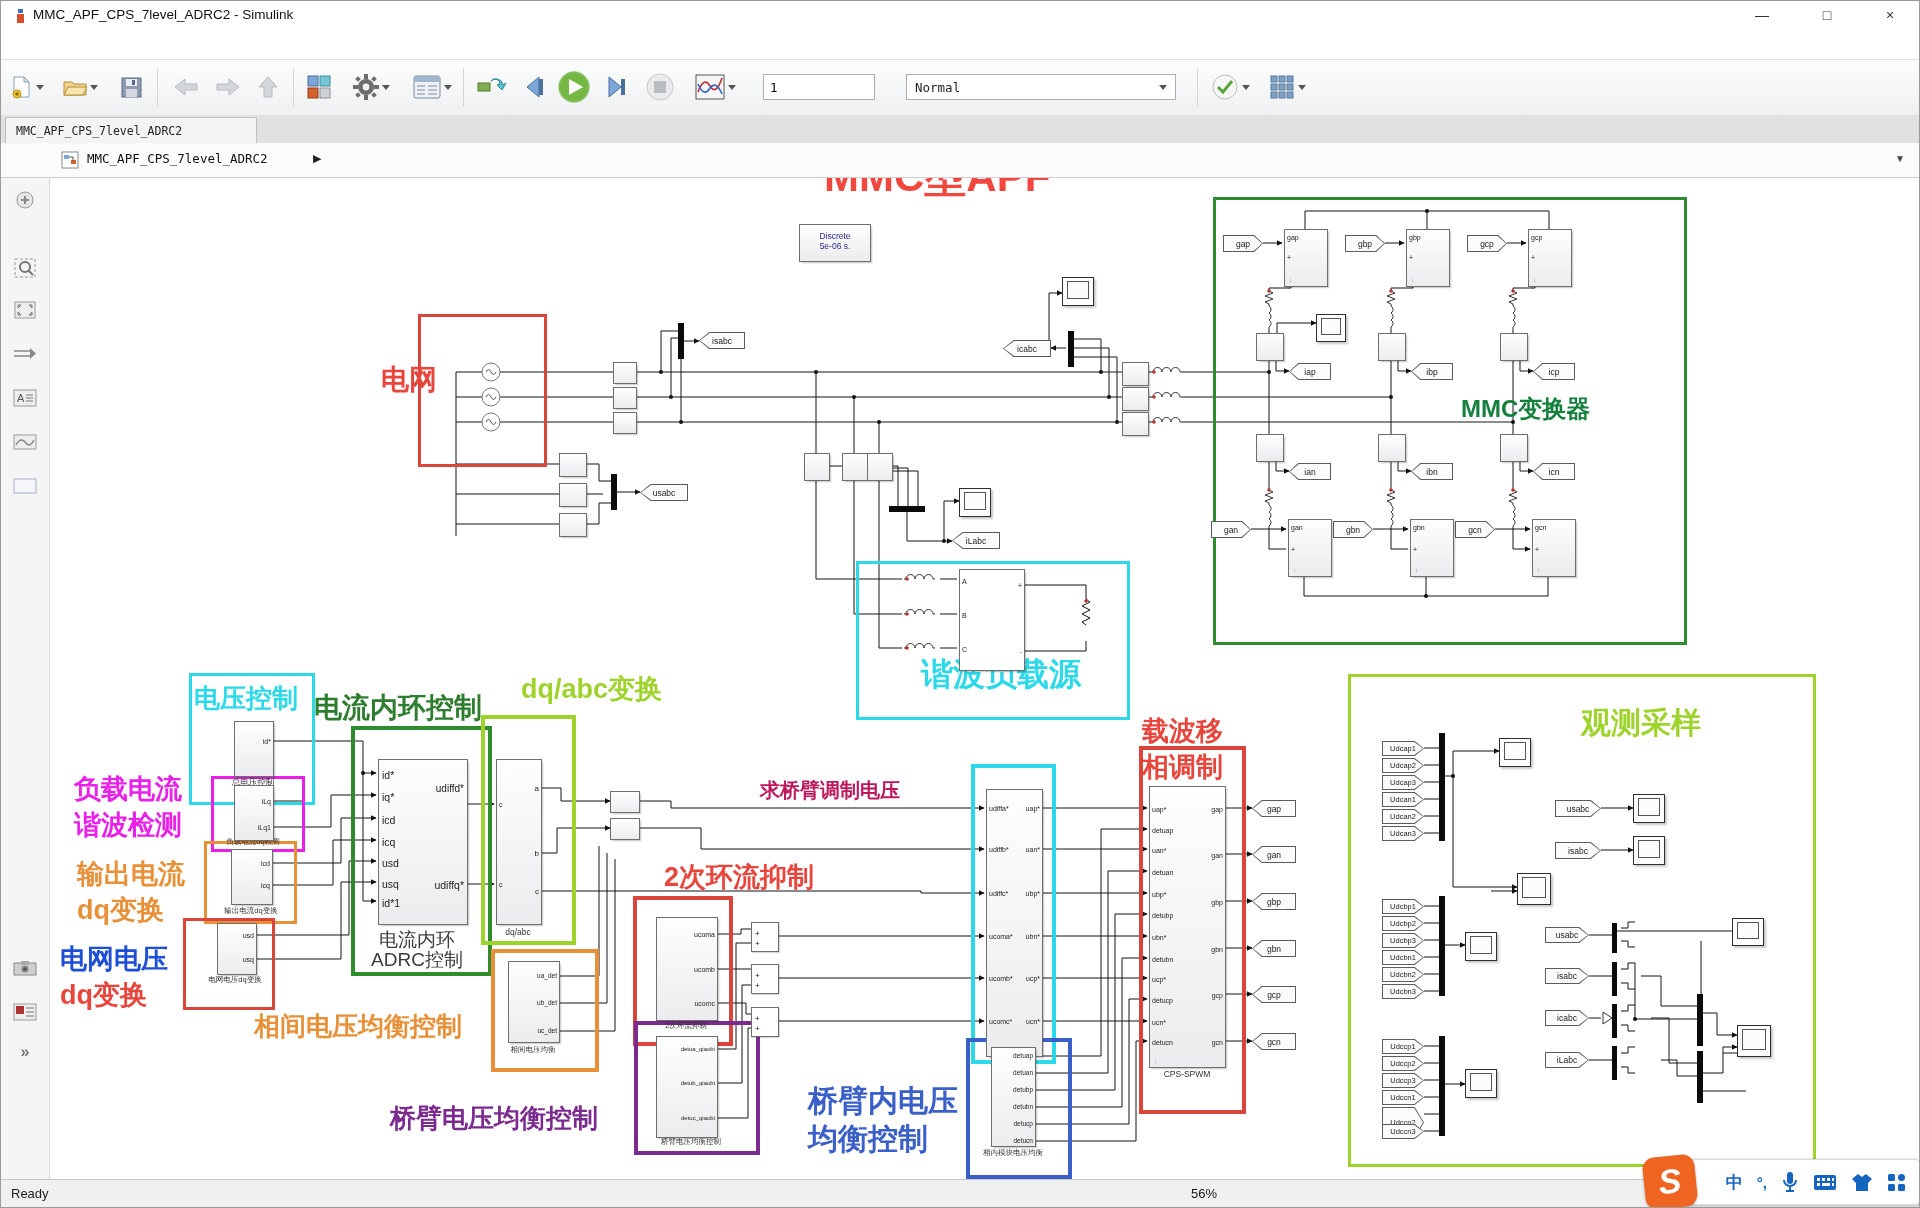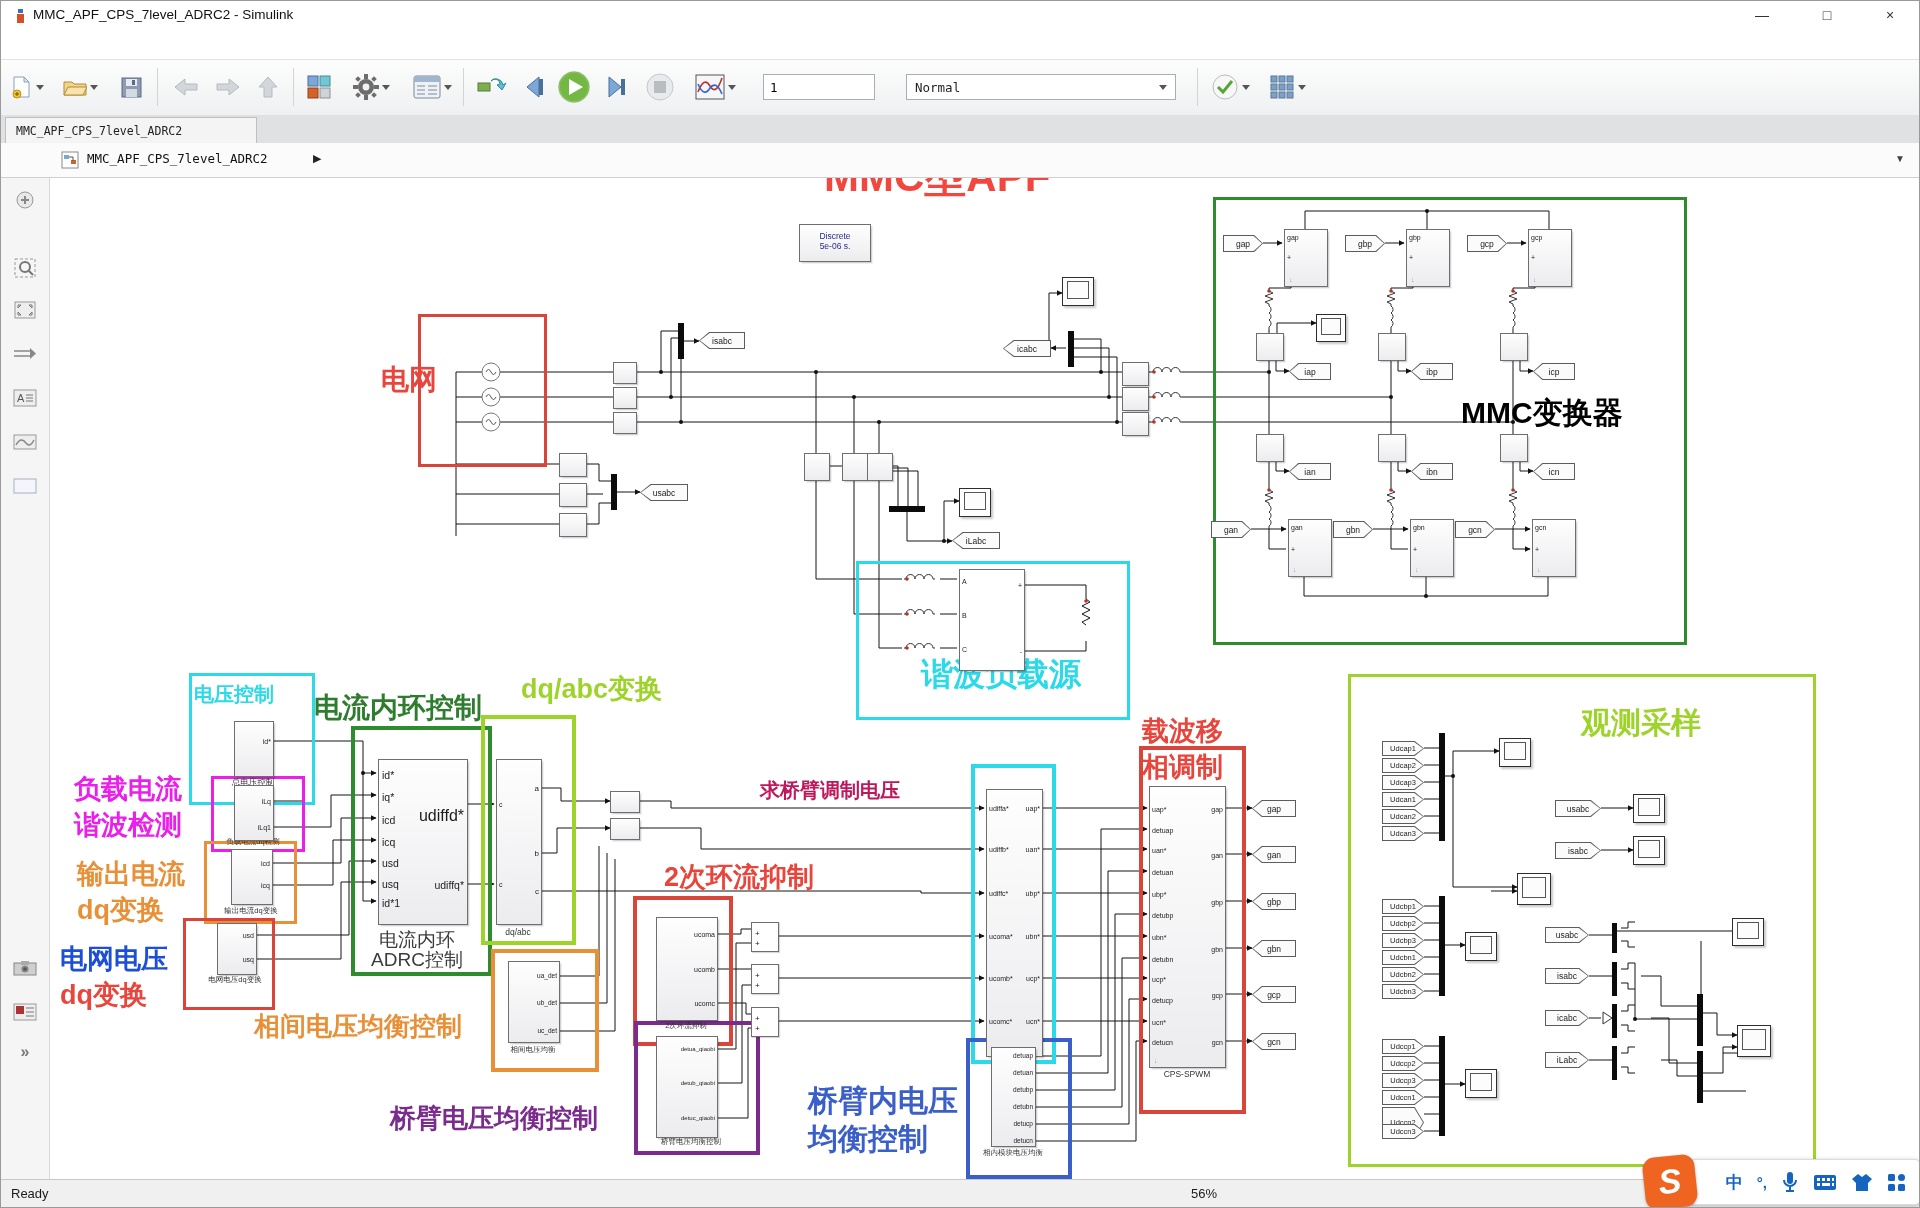--- a/index.html
+++ b/index.html
@@ -506,21 +506,21 @@
     <div class="lbl" style="left:920px;top:652px;font-size:32px;color:#2bd9e8">谐波负载源</div>
     <div class="blk" style="left:958px;top:568px;width:64px;height:100px;background:#fff">
       <span class="pin" style="left:2px;top:8px">A</span>
       <span class="pin" style="left:2px;top:42px">B</span>
       <span class="pin" style="left:2px;top:76px">C</span>
       <span class="pin" style="right:2px;top:12px">+</span>
       <span class="pin" style="right:2px;top:78px">-</span>
     </div>
 
     <div class="box" style="left:1212px;top:196px;width:468px;height:442px;border:3px solid #2e8b2e"></div>
-    <div class="lbl" style="left:1460px;top:392px;font-size:30px;color:#000000">MMC变换器</div>
+    <div class="lbl" style="left:1460px;top:392px;font-size:24px;color:#15803d">MMC变换器</div>
     <div class="tag ft" style="left:1222px;top:234px;width:40px">
         <span>gap</span>
       </div>
     <div class="tag ft" style="left:1344px;top:234px;width:40px">
         <span>gbp</span>
       </div>
     <div class="tag ft" style="left:1466px;top:234px;width:40px">
         <span>gcp</span>
       </div>
     <div class="blk" style="left:1283px;top:228px;width:42px;height:56px">
@@ -582,21 +582,21 @@
         <span class="pin" style="left:2px;top:26px">+</span>
         <span class="pin" style="left:4px;bottom:3px;color:#9aa1a8;font-weight:bold">↓</span>
       </div>
     <div class="blk" style="left:1531px;top:518px;width:42px;height:56px">
         <span class="pin" style="left:2px;top:4px">gcn</span>
         <span class="pin" style="left:2px;top:26px">+</span>
         <span class="pin" style="left:4px;bottom:3px;color:#9aa1a8;font-weight:bold">↓</span>
       </div>
 
     <div class="box" style="left:188px;top:672px;width:120px;height:126px;border:3px solid #2bd9e8"></div>
-    <div class="lbl" style="left:193px;top:680px;font-size:20px;color:#2bd9e8">电压控制</div>
+    <div class="lbl" style="left:193px;top:680px;font-size:26px;color:#2bd9e8">电压控制</div>
     <div class="blk" style="left:233px;top:720px;width:38px;height:54px">
         <span class="pin" style="right:2px;top:16px">id*</span>
       </div>
     <div class="cap" style="left:204px;top:776px;width:96px">总电压控制</div>
 
     <div class="lbl" style="left:73px;top:770px;font-size:27px;color:#ea1fea">负载电流</div>
     <div class="lbl" style="left:73px;top:806px;font-size:27px;color:#ea1fea">谐波检测</div>
     <div class="box" style="left:210px;top:775px;width:88px;height:70px;border:3px solid #ea1fea"></div>
     <div class="blk" style="left:233px;top:784px;width:38px;height:54px">
         <span class="pin" style="right:2px;top:12px">iLq</span>
@@ -625,21 +625,21 @@
     <div class="lbl" style="left:313px;top:688px;font-size:28px;color:#2e7d2e">电流内环控制</div>
     <div class="box" style="left:350px;top:725px;width:133px;height:242px;border:4px solid #2e8b2e"></div>
     <div class="blk" style="left:377px;top:758px;width:88px;height:164px">
       <span class="pin" style="left:3px;top:10px;font-size:10.5px">id*</span>
       <span class="pin" style="left:3px;top:32px;font-size:10.5px">iq*</span>
       <span class="pin" style="left:3px;top:55px;font-size:10.5px">icd</span>
       <span class="pin" style="left:3px;top:77px;font-size:10.5px">icq</span>
       <span class="pin" style="left:3px;top:98px;font-size:10.5px">usd</span>
       <span class="pin" style="left:3px;top:119px;font-size:10.5px">usq</span>
       <span class="pin" style="left:3px;top:138px;font-size:10.5px">id*1</span>
-      <span class="pin" style="right:3px;top:48px;font-size:16px">udiffd*</span>
+      <span class="pin" style="right:3px;top:24px;font-size:10px">udiffd*</span>
       <span class="pin" style="right:3px;top:120px;font-size:10.5px">udiffq*</span>
     </div>
     <div class="cap" style="left:360px;top:926px;width:112px;font-size:19px;color:#3c3c3c">电流内环</div>
     <div class="cap" style="left:355px;top:946px;width:122px;font-size:19px;color:#3c3c3c">ADRC控制</div>
 
     <div class="lbl" style="left:520px;top:670px;font-size:27px;color:#9ed32b">dq/abc变换</div>
     <div class="box" style="left:480px;top:714px;width:87px;height:222px;border:4px solid #9ed32b"></div>
     <div class="blk" style="left:495px;top:758px;width:44px;height:164px">
       <span class="pin" style="left:2px;top:41px">c</span>
       <span class="pin" style="left:2px;top:121px">c</span>

